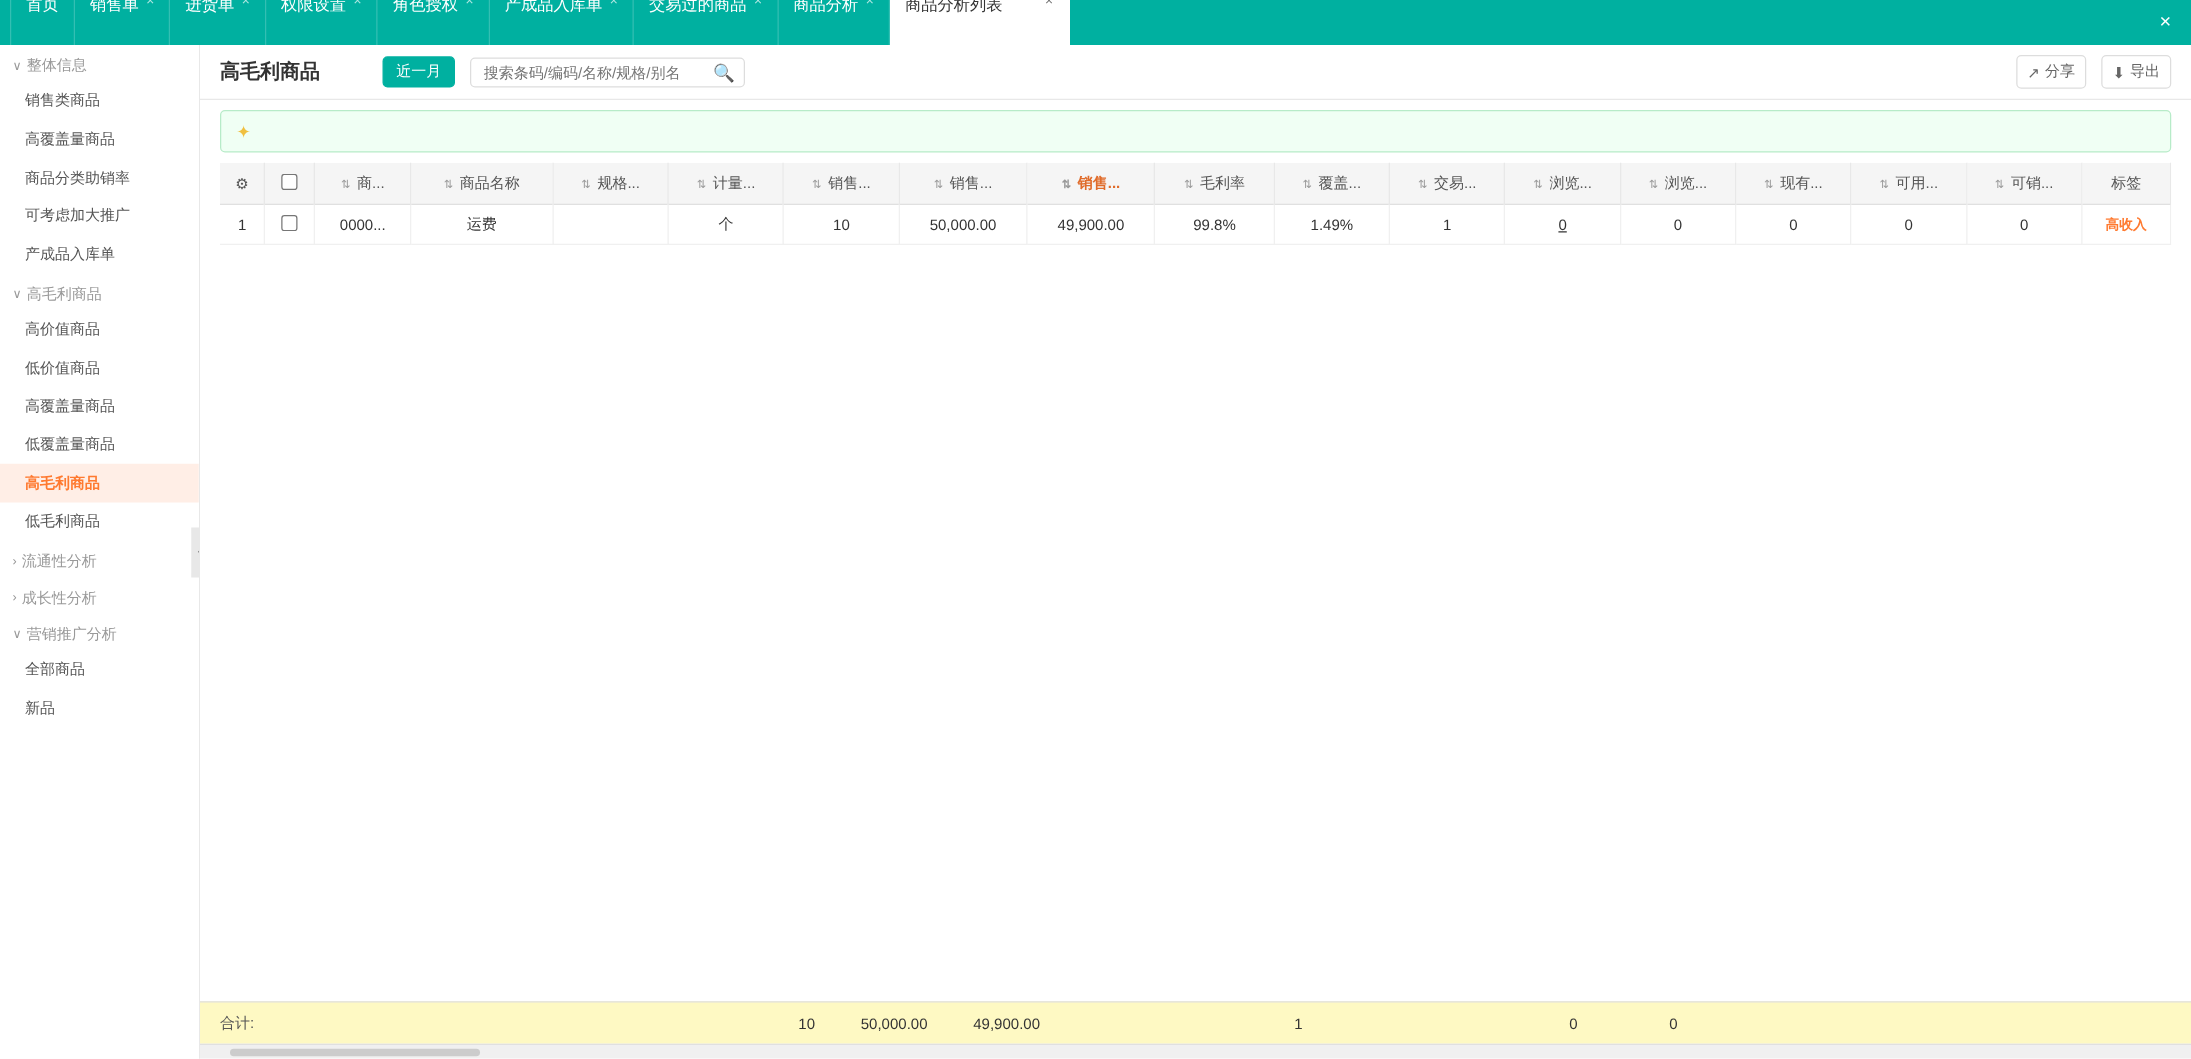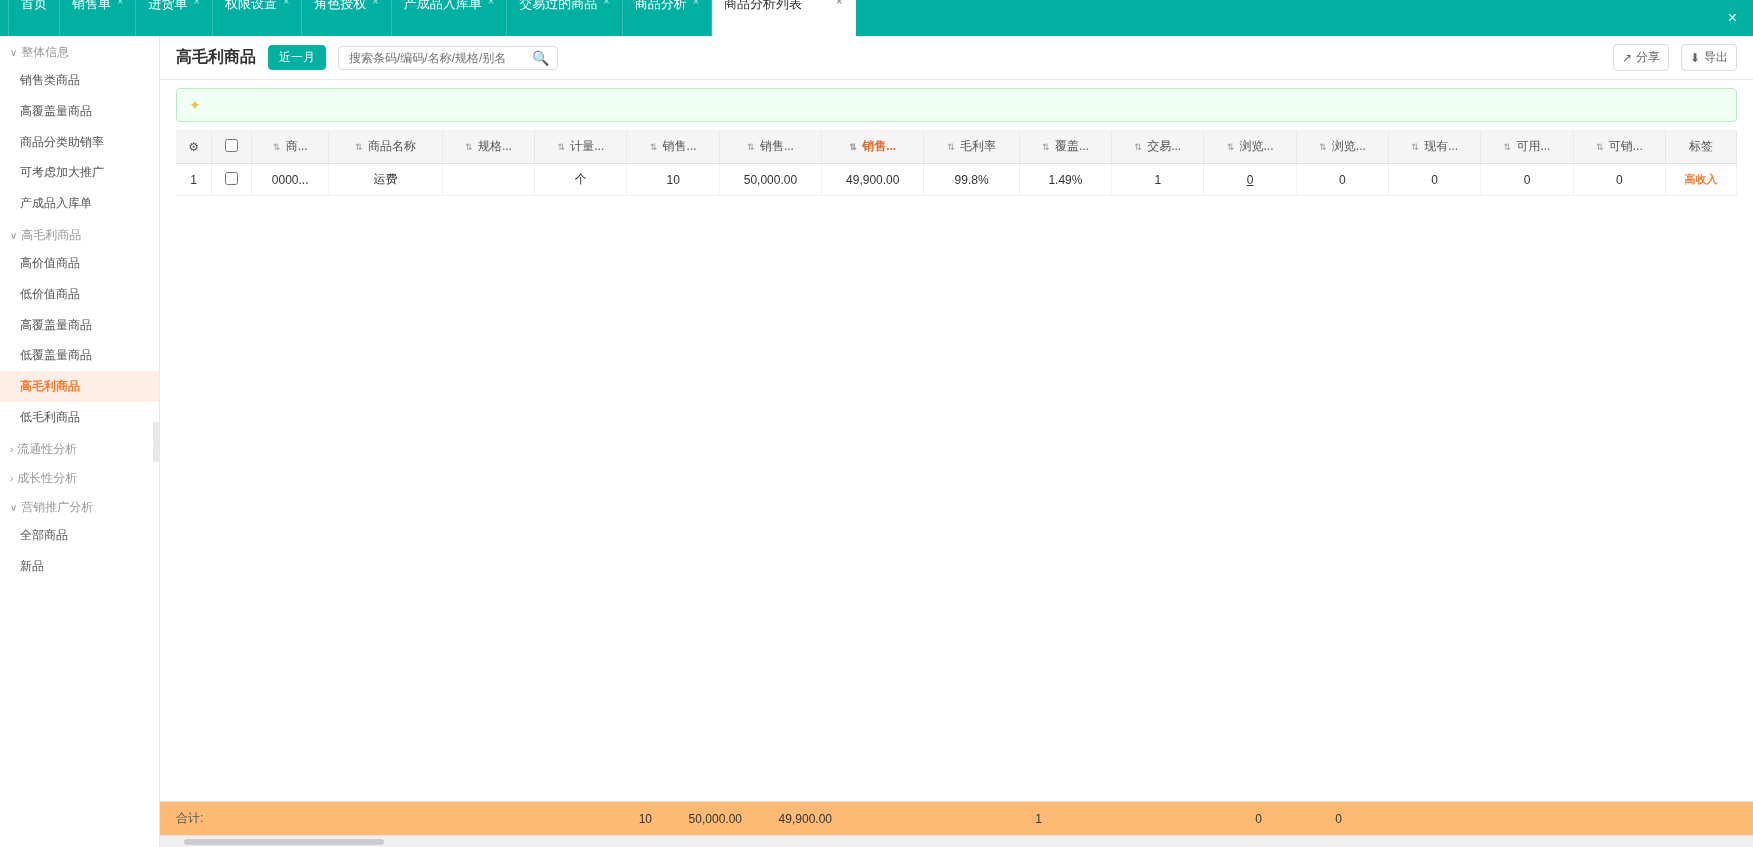--- a/index.html
+++ b/index.html
@@ -110,20 +110,21 @@
       color: #333;
     }
     .filter-btn {
       background: #fff;
       border: 1px solid #e8e8e8;
       border-radius: 4px;
       padding: 3px 10px;
       font-size: 12px;
       cursor: pointer;
       color: #333;
+      margin-left: 38px;
     }
     .filter-btn.active {
       background: #00b0a0;
       color: white;
       border-color: #00b0a0;
     }
     .search-box {
       border: 1px solid #ddd;
       border-radius: 4px;
       padding: 4px 30px 4px 10px;
@@ -212,21 +213,21 @@
       color: #333;
       border-bottom: 1px solid #f0f0f0;
       border-right: 1px solid #f0f0f0;
     }
     .tag-high { color: #ff7a30; font-weight: bold; font-size: 11px; }
     .tag-underline { text-decoration: underline; cursor: pointer; color: #333; }
 
     
     .footer-total {
       border-top: 1px solid #e0e0e0;
-      background: #fdba74;
+      background: #fef9c3;
       padding: 8px 16px;
       display: flex;
       align-items: center;
       flex-shrink: 0;
       font-size: 12px;
     }
     .footer-label { color: #555; margin-right: 8px; min-width: 50px; }
     .footer-cell {
       padding: 0 6px;
       text-align: right;

